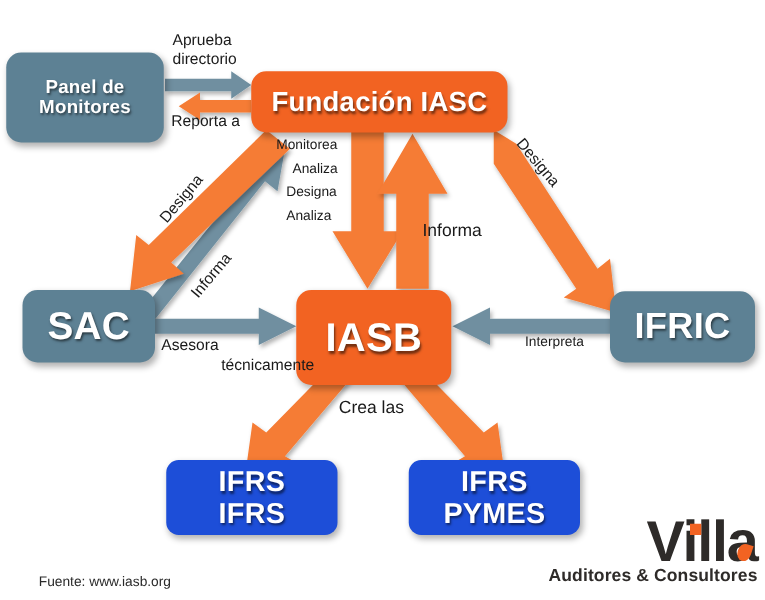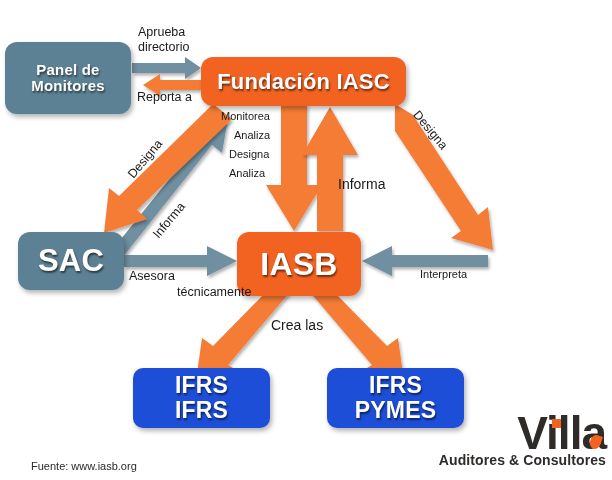--- a/index.html
+++ b/index.html
@@ -163,24 +163,27 @@
   </div>
 
   <div class="node node-orange" style="left:201px; top:57px; width:205px; height:49px; font-size:22px;">
     <span>Fundación IASC</span>
   </div>
 
   <div class="node node-blue" style="left:18px; top:232px; width:106px; height:58px; font-size:31px;">
     <span>SAC</span>
   </div>
 
-  <div class="node node-orange" style="left:237px; top:232px; width:124px; height:64px; font-size:32px;">
+  <div class="node node-orange" style="left:237px; top:232px; width:124px; height:76px; font-size:32px;">
     <span>IASB</span>
   </div>
 
+  <div class="node node-blue" style="left:488px; top:233px; width:116px; height:57px; font-size:29px;">
+    <span>IFRIC</span>
+  </div>
 
   <div class="node node-dark" style="left:133px; top:368px; width:137px; height:60px; font-size:23px;">
     <div>
       <span>IFRS</span>
       <span>IFRS</span>
     </div>
   </div>
 
   <div class="node node-dark" style="left:327px; top:368px; width:137px; height:60px; font-size:23px;">
     <div>

